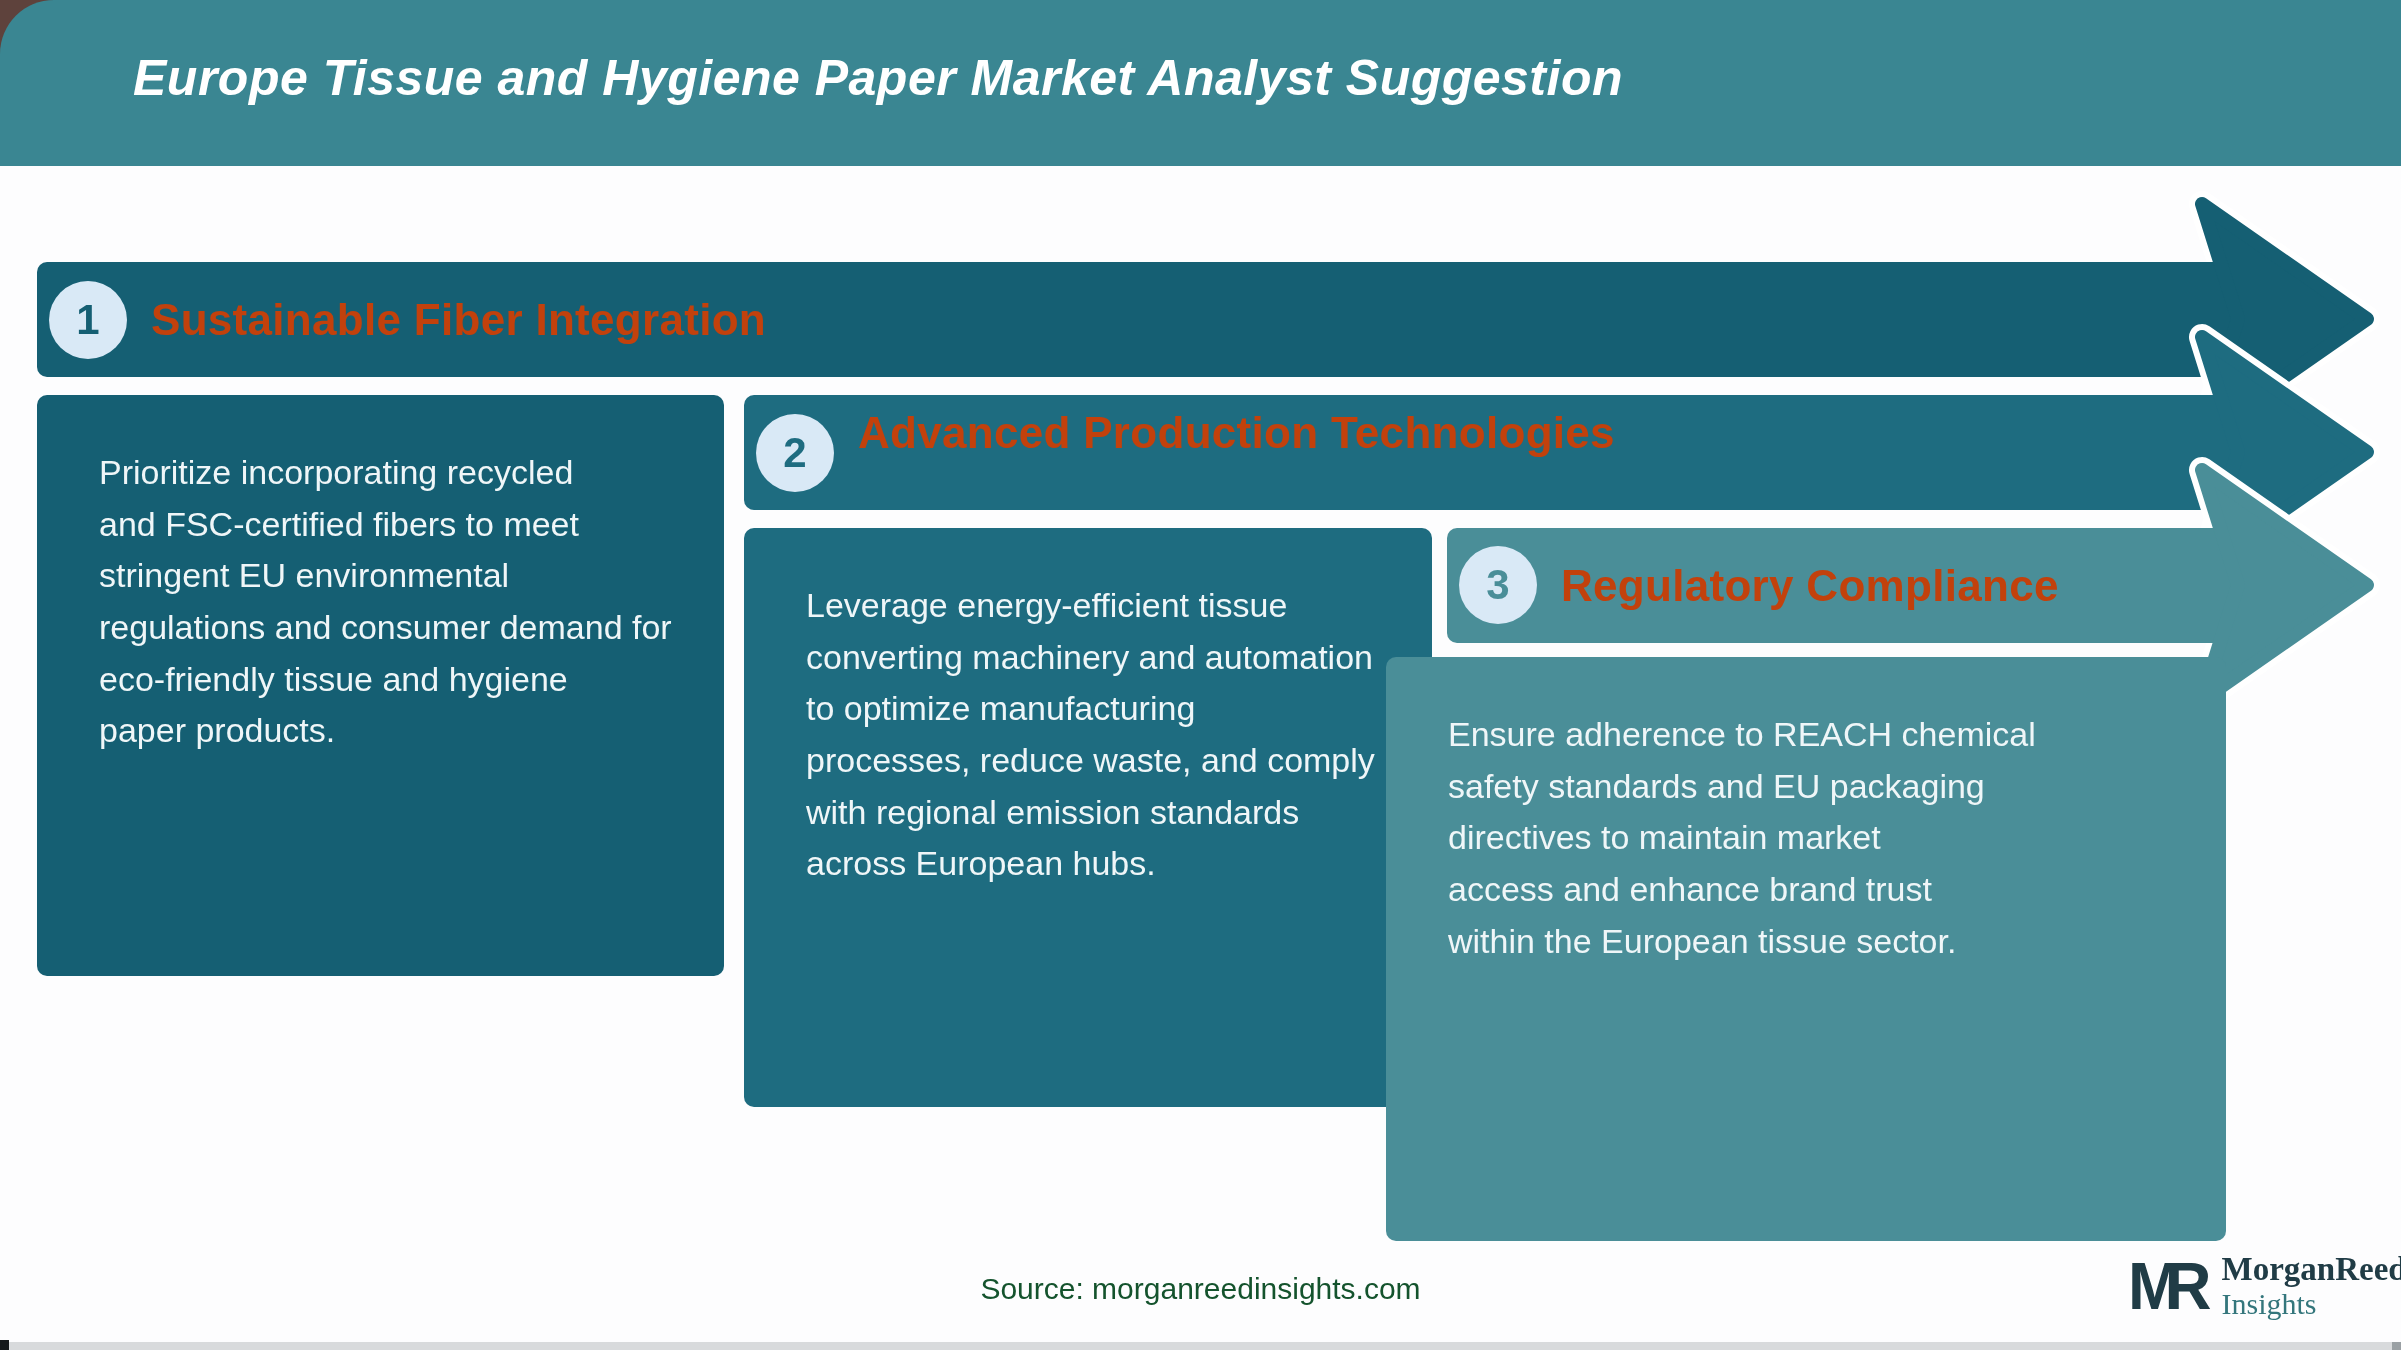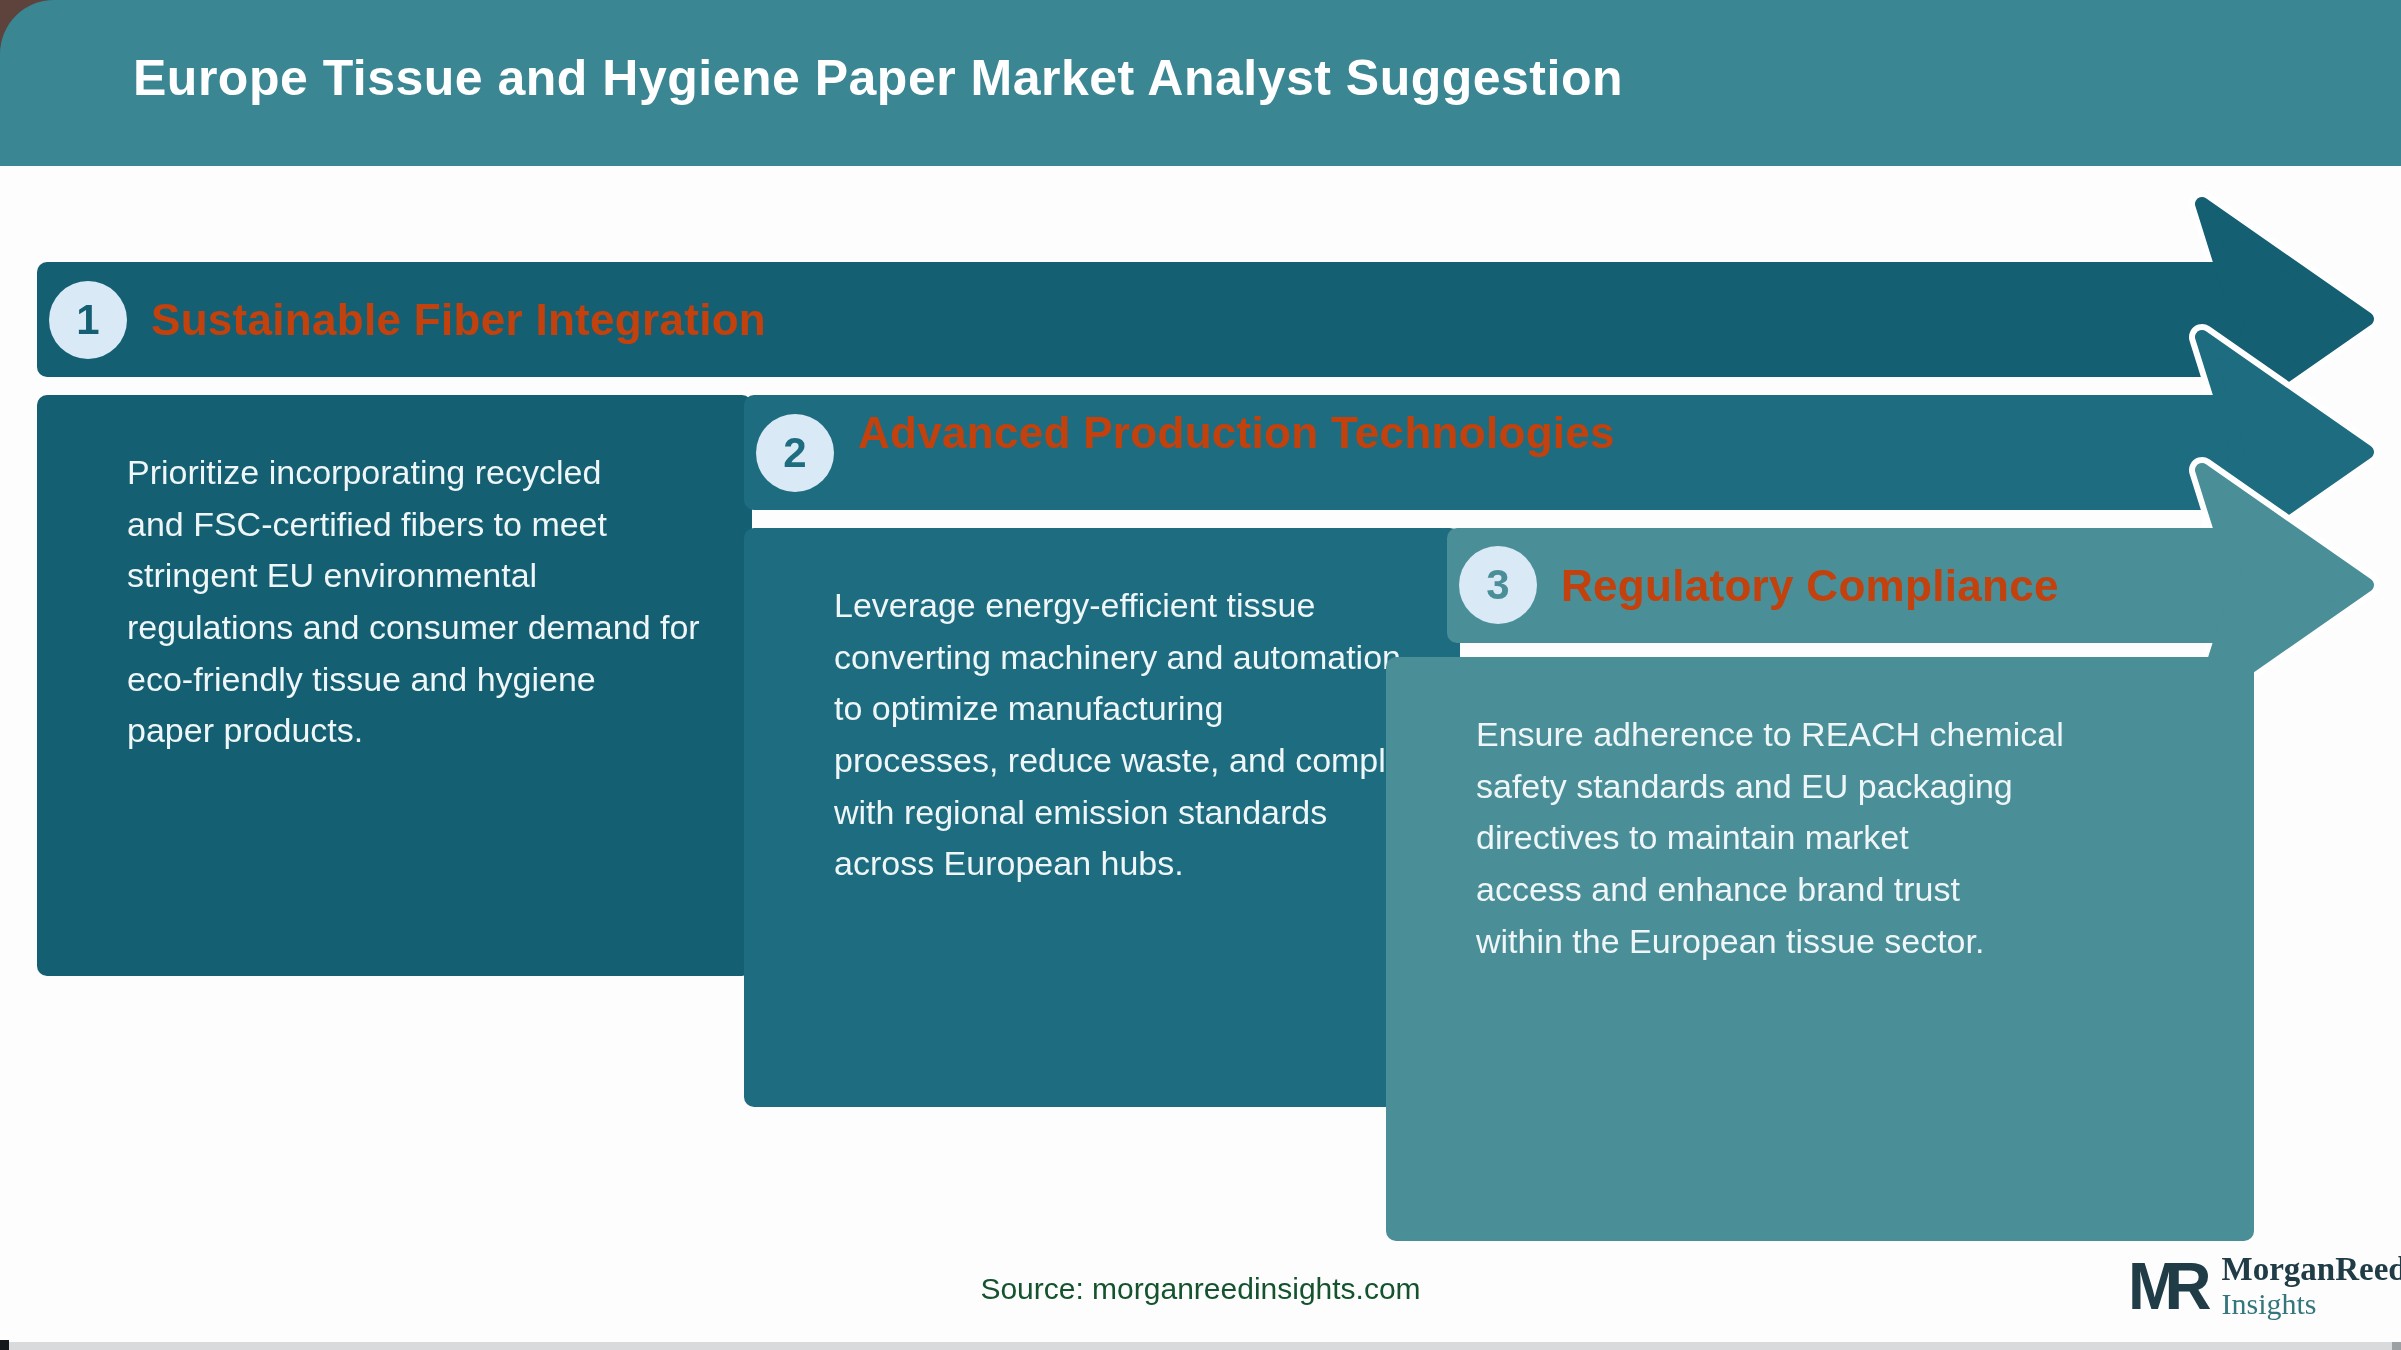--- a/index.html
+++ b/index.html
@@ -2,31 +2,31 @@
 <html><head>
 <meta charset="utf-8">
 <style>
   html,body{margin:0;padding:0;background:#ffffff;}
   .page{position:relative;width:2401px;height:1350px;background:#fdfdfe;overflow:hidden;
         font-family:"Liberation Sans", sans-serif;}
 
   
   .corner-backdrop{position:absolute;left:0;top:0;width:64px;height:64px;background:#5e423c;z-index:0;}
   .header{position:absolute;left:0;top:0;width:2401px;height:166px;background:#3a8692;
-          border-top-left-radius:54px;z-index:1;display:flex;align-items:center;}
+          border-top-left-radius:54px;z-index:1;display:flex;align-items:center;font-style:italic;}
   .header h1{margin:0 0 10px 133px;font-size:50px;font-weight:bold;color:#ffffff;letter-spacing:.5px;}
 
   
   .step{position:absolute;left:0;top:0;width:100%;height:100%;}
   .arrow-svg{position:absolute;overflow:visible;}
   .num-circle{position:absolute;width:78px;height:78px;border-radius:50%;background:#d9e9f6;
               display:flex;align-items:center;justify-content:center;
               font-size:42px;font-weight:bold;}
   .bar-label{position:absolute;color:#c2410c;font-size:44px;font-weight:bold;letter-spacing:.3px;white-space:nowrap;}
-  .desc-box{position:absolute;border-radius:10px;padding-left:28px;}
+  .desc-box{position:absolute;border-radius:10px;}
   .desc-box .fill{position:absolute;inset:0;background:currentColor;border-radius:10px;}
   .desc-text{position:relative;margin:0;padding:52px 6px 0 62px;color:#eff6f8;
              font-size:34px;line-height:1.52;white-space:pre-line;font-weight:400;}
 
   
   #step1 .arrow-svg{left:37px;top:204px;width:2332px;height:231px;}
   #step1 .num-circle{left:49px;top:281px;}
   #step1 .bar-label{left:151px;top:295px;}
   #step1 .desc-box{left:37px;top:395px;width:687px;height:581px;}
 

